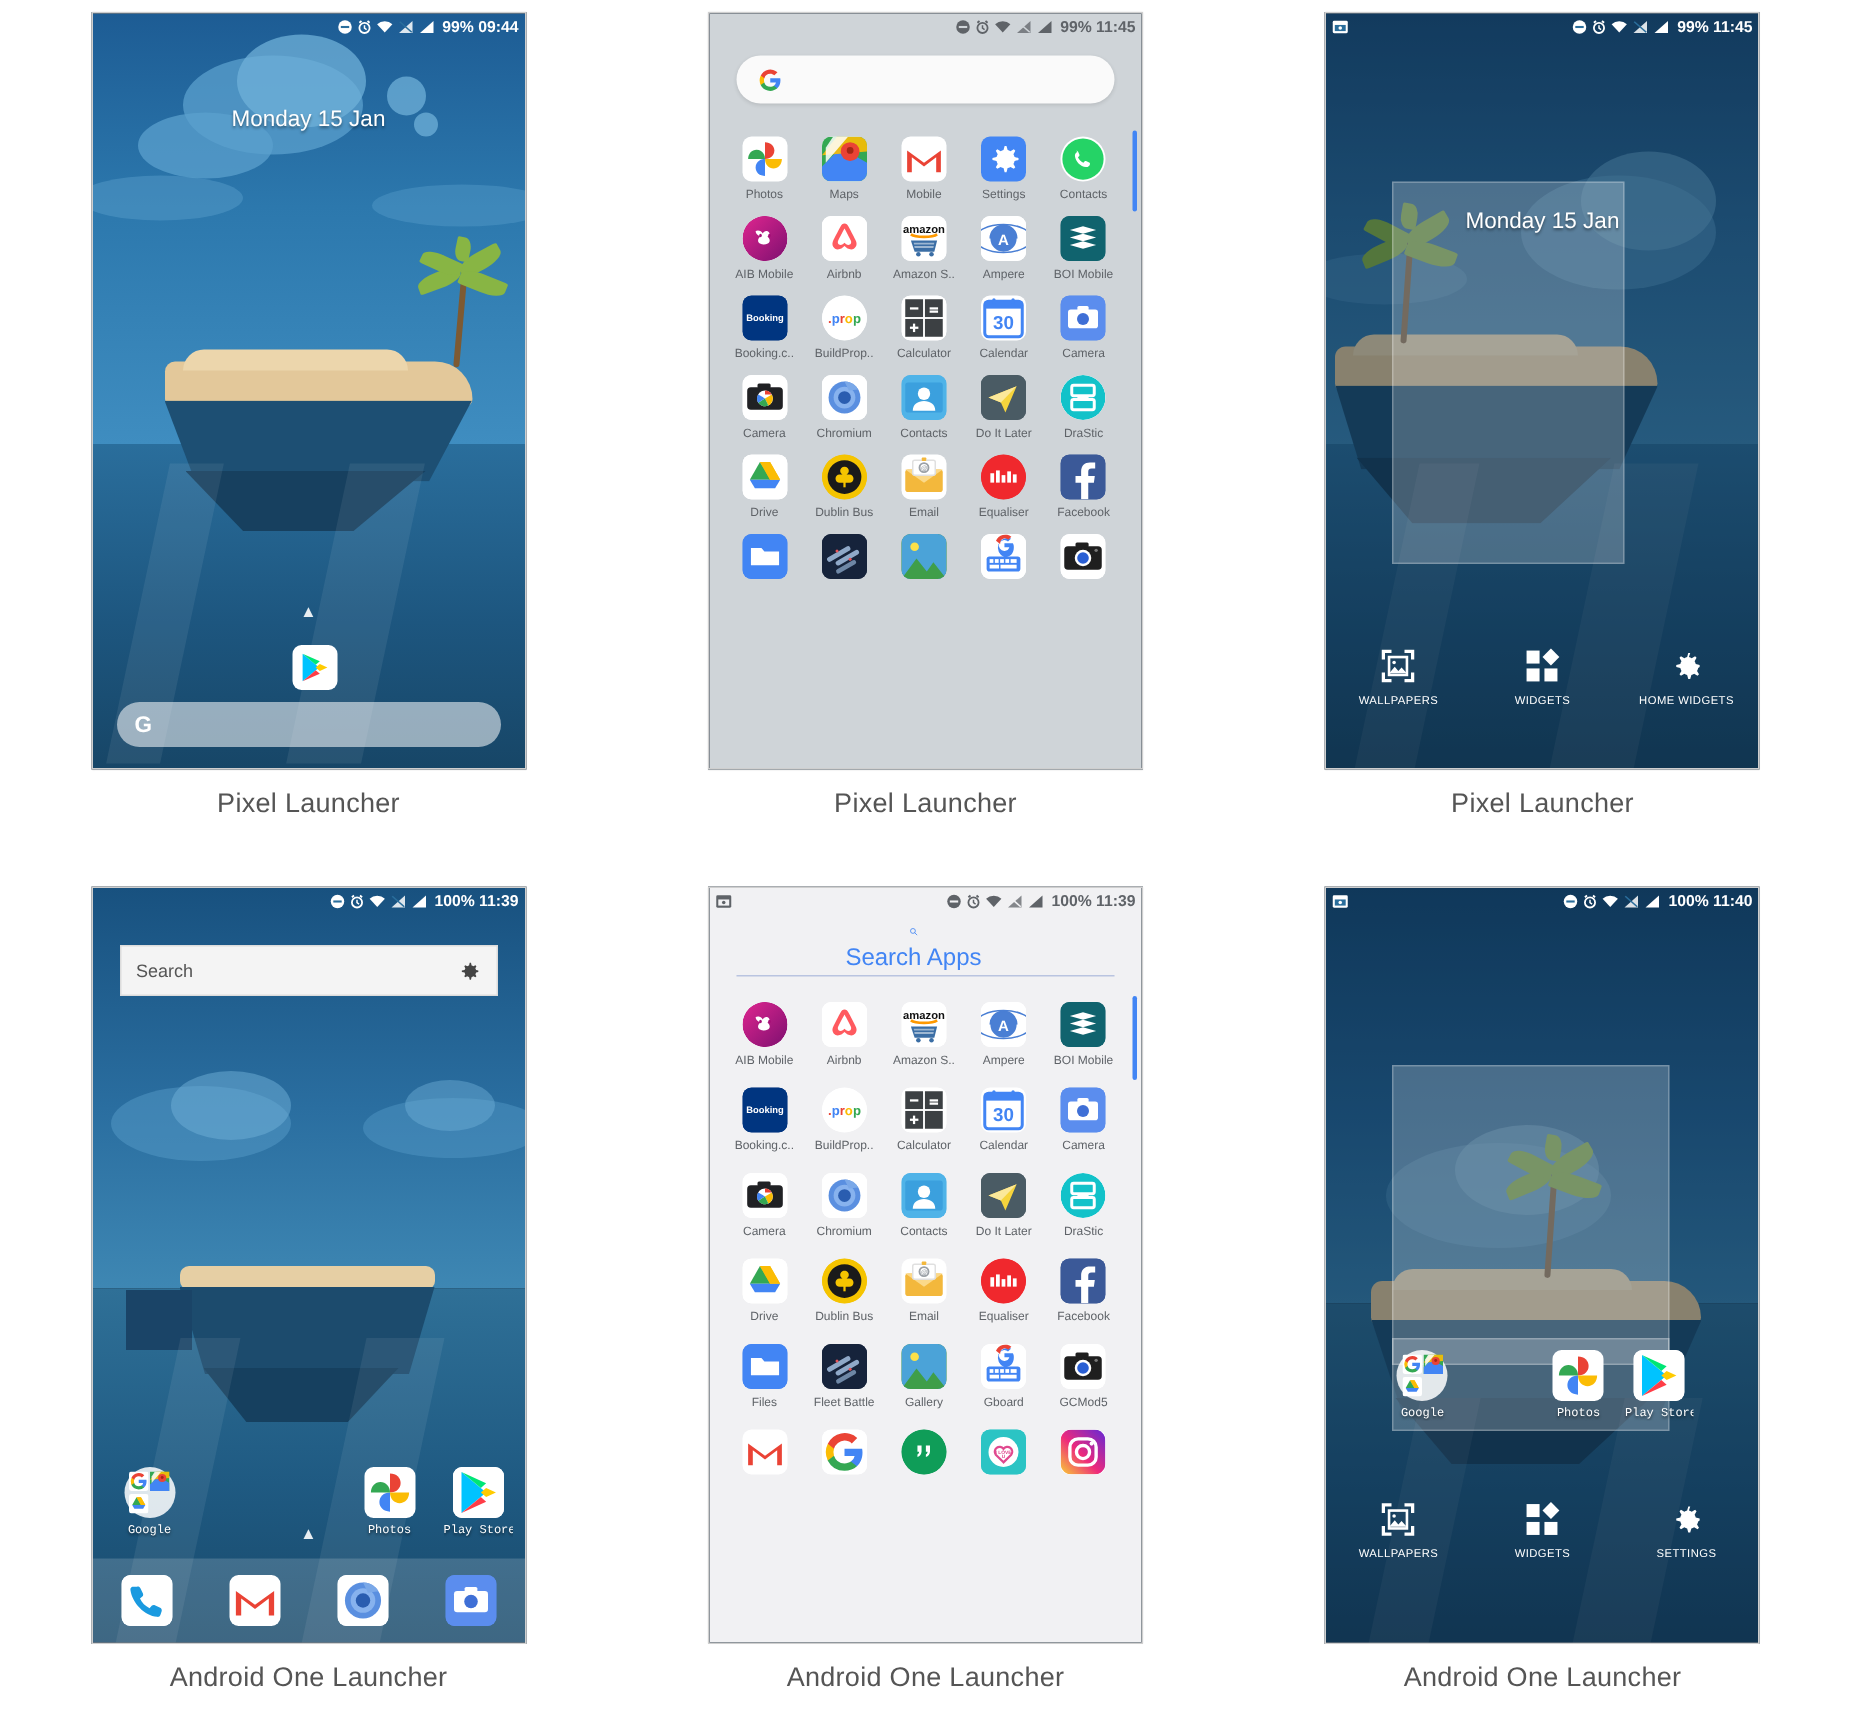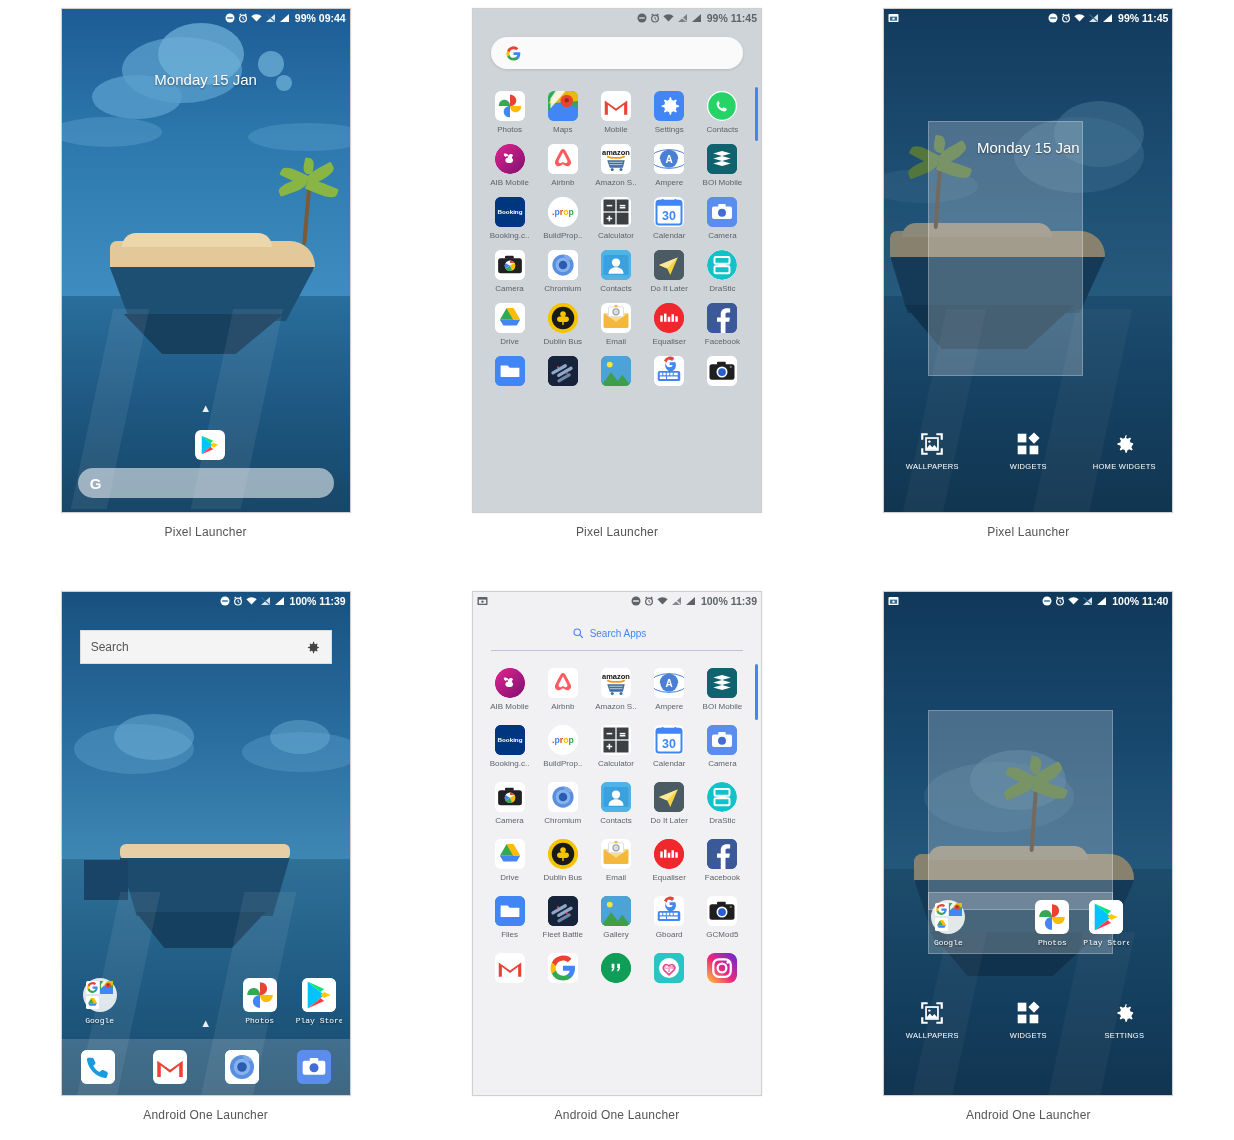--- a/index.html
+++ b/index.html
@@ -22,21 +22,21 @@
   .phone{
     width:290px; height:505px;
     border:1px solid #cfcfcf;
     background:#123;
     position:relative;
     overflow:hidden;
     box-shadow:0 0 1px rgba(0,0,0,.15);
   }
   .caption{
     margin-top:12px;
-    font-size:12px;
+    font-size:18px;
     color:#555;
     letter-spacing:.2px;
   }
 
   
   .statusbar{
     position:absolute; top:0; left:0; right:0; height:17px;
     display:flex; align-items:center; padding:0 4px;
     font-size:10.5px; font-weight:bold; z-index:30;
   }
@@ -105,21 +105,21 @@
   .drawer{ position:absolute; inset:0; background:#cfd4d8; }
   .drawer.light{ background:#f1f1f3; }
   .drawer-search{
     position:absolute; left:18px; right:18px; top:28px; height:32px;
     background:#fafafa; border-radius:16px; display:flex; align-items:center;
     padding-left:14px; box-shadow:0 1px 3px rgba(0,0,0,.12);
   }
   .drawer-search2{
     position:absolute; left:0; right:16px; top:26px; height:30px;
     display:flex; align-items:center; justify-content:center; gap:6px;
-    color:#4285f4; font-size:10px;
+    color:#4285f4; font-size:16px;flex-direction:column;
   }
   .sep{ position:absolute; left:18px; right:18px; top:58px; height:1px; background:#b9c4e0; }
   .grid{
     position:absolute; left:10px; right:12px;
     display:grid; grid-template-columns:repeat(5,1fr);
     row-gap:10px; justify-items:center;
   }
   .griditem{ display:flex; flex-direction:column; align-items:center; }
   .scrollbar{
     position:absolute; right:3px; width:3px; border-radius:2px; background:#4285f4;

